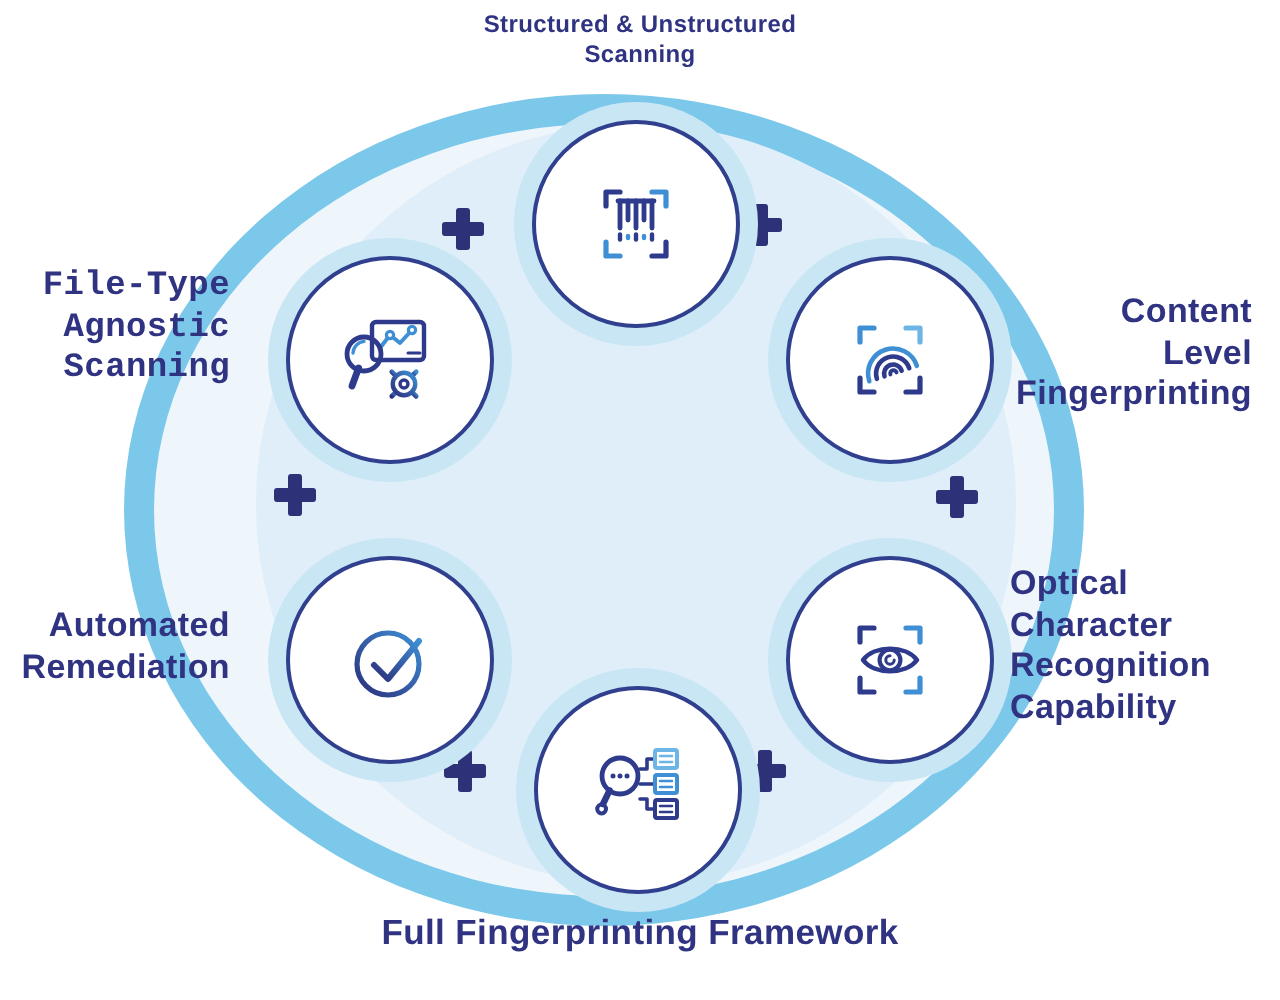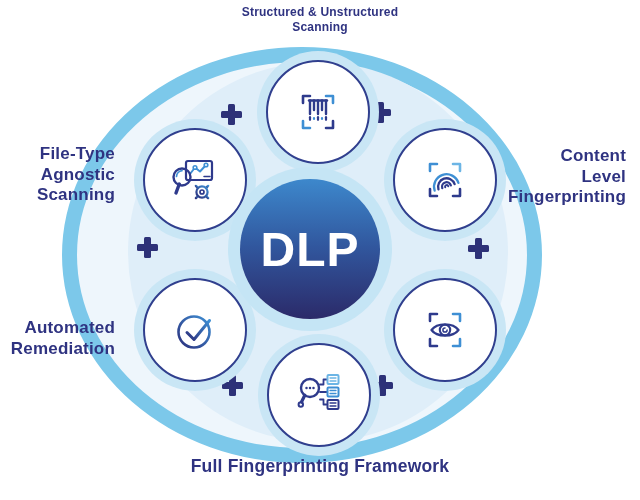--- a/index.html
+++ b/index.html
@@ -40,22 +40,22 @@
   .plus{position:absolute;width:21px;height:21px;}
   .plus::before{content:"";position:absolute;left:0;top:7px;width:21px;height:7px;background:#2d3178;border-radius:1.5px;}
   .plus::after{content:"";position:absolute;left:7px;top:0;width:7px;height:21px;background:#2d3178;border-radius:1.5px;}
   
   .lbl{
     position:absolute;color:#2f3381;font-weight:bold;font-size:17px;
     line-height:1.22;white-space:pre-line;letter-spacing:0.2px;
   }
   #lbl-top{left:110px;top:5px;width:420px;text-align:center;font-size:12px;}
   #lbl-bottom{left:100px;top:456px;width:440px;text-align:center;font-size:17.5px;}
-  #lbl-ul{right:525px;top:144px;text-align:right;}
-  #lbl-ll{right:525px;top:303px;text-align:right;margin-top:15px;}
+  #lbl-ul{right:525px;top:134px;text-align:right;font-family:Liberation Mono, monospace;}
+  #lbl-ll{right:525px;top:303px;text-align:right;}
   #lbl-ur{left:508px;top:146px;text-align:right;}
   #lbl-lr{left:505px;top:282px;text-align:left;}
 </style>
 </head>
 <body>
 
 <div id="canvas">
 
   <svg width="0" height="0" style="position:absolute" aria-hidden="true">
     <defs>
@@ -168,29 +168,30 @@
       <path d="M29 32.5 h3.5 V37.5 h3" stroke="#2e3a8c" stroke-width="1.8"></path>
       <rect x="36.5" y="8" width="11" height="9" rx="1" stroke="#6cb5e5" stroke-width="2"></rect>
       <path d="M39 11 h6 M39 14 h6" stroke="#6cb5e5" stroke-width="1.3"></path>
       <rect x="36.5" y="20.5" width="11" height="9" rx="1" stroke="#3e8fd4" stroke-width="2"></rect>
       <path d="M39 23.5 h6 M39 26.5 h6" stroke="#3e8fd4" stroke-width="1.3"></path>
       <rect x="36.5" y="33" width="11" height="9" rx="1" stroke="#2e3a8c" stroke-width="2"></rect>
       <path d="M39 36 h6 M39 39 h6" stroke="#2e3a8c" stroke-width="1.3"></path>
     </svg>
   </div>
 
-  <div class="center-circle">
-    <span>DLP</span>
-  </div>
 
   <div class="lbl" id="lbl-top">Structured &amp; Unstructured
 Scanning</div>
   <div class="lbl" id="lbl-ur">Content
 Level
 Fingerprinting</div>
+  <div class="lbl" id="lbl-lr">Optical
+Character
+Recognition
+Capability</div>
   <div class="lbl" id="lbl-bottom">Full Fingerprinting Framework</div>
   <div class="lbl" id="lbl-ll">Automated
 Remediation</div>
   <div class="lbl" id="lbl-ul">File-Type
 Agnostic
 Scanning</div>
 
 </div>
 
 </body></html>

